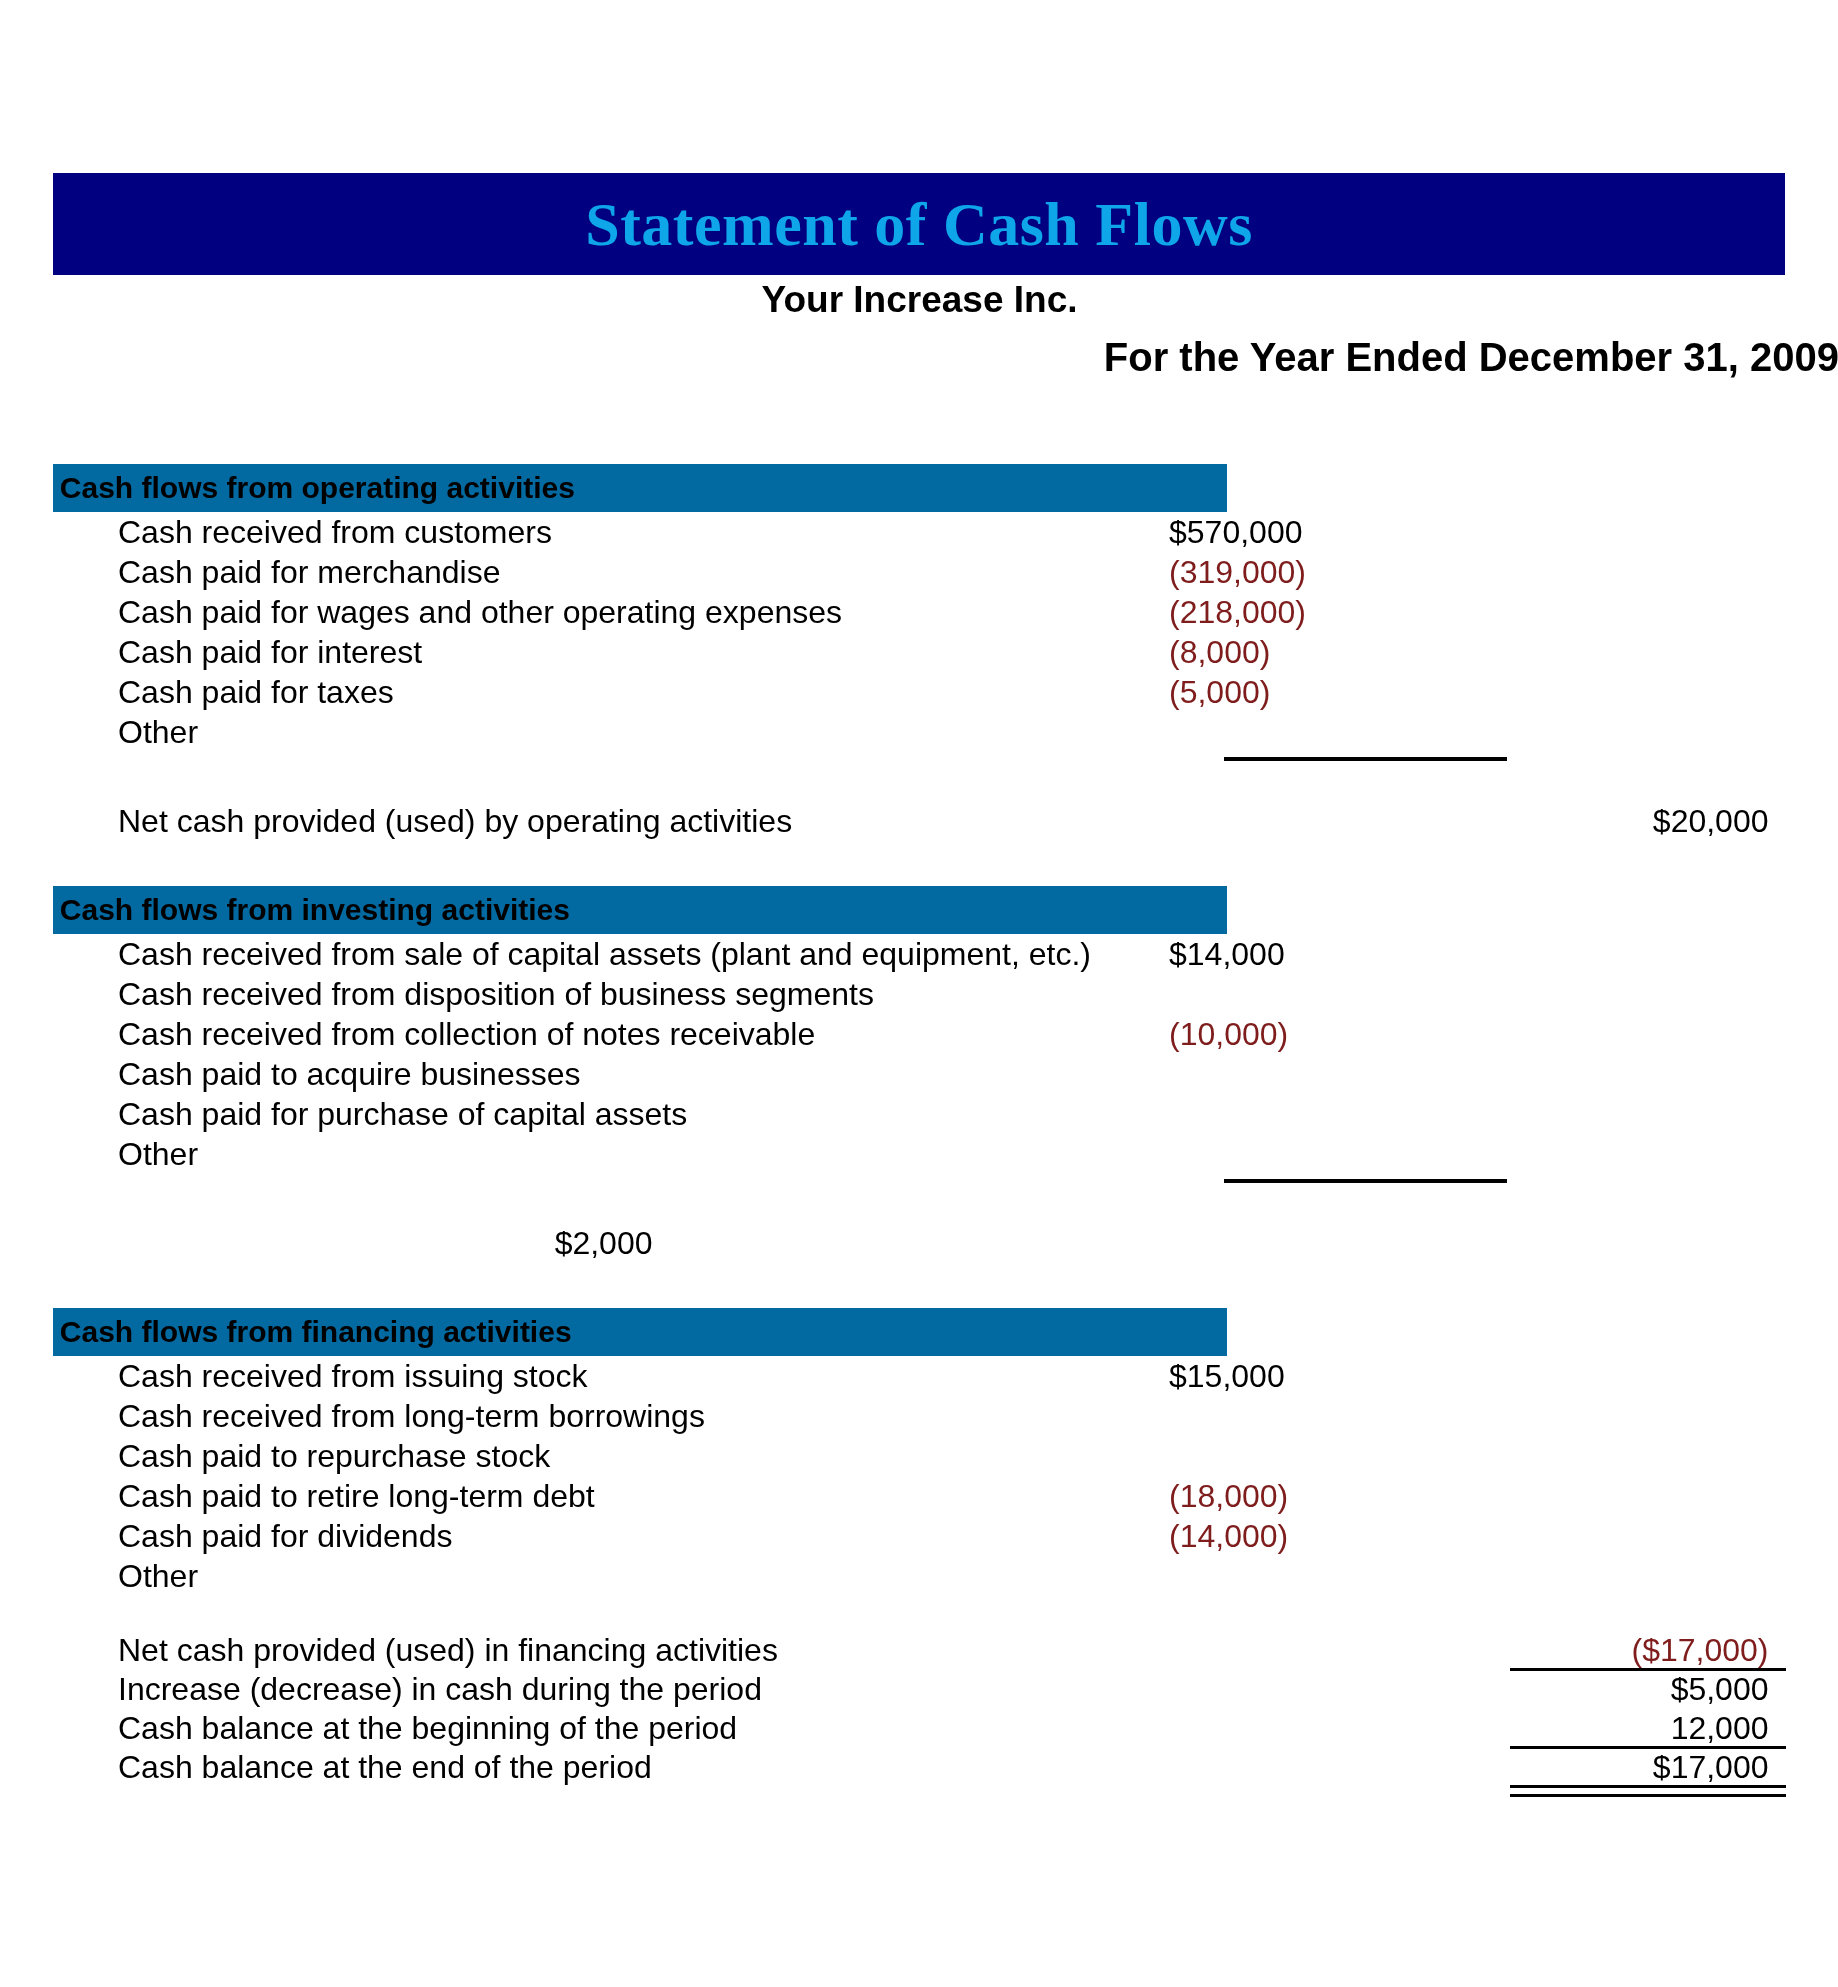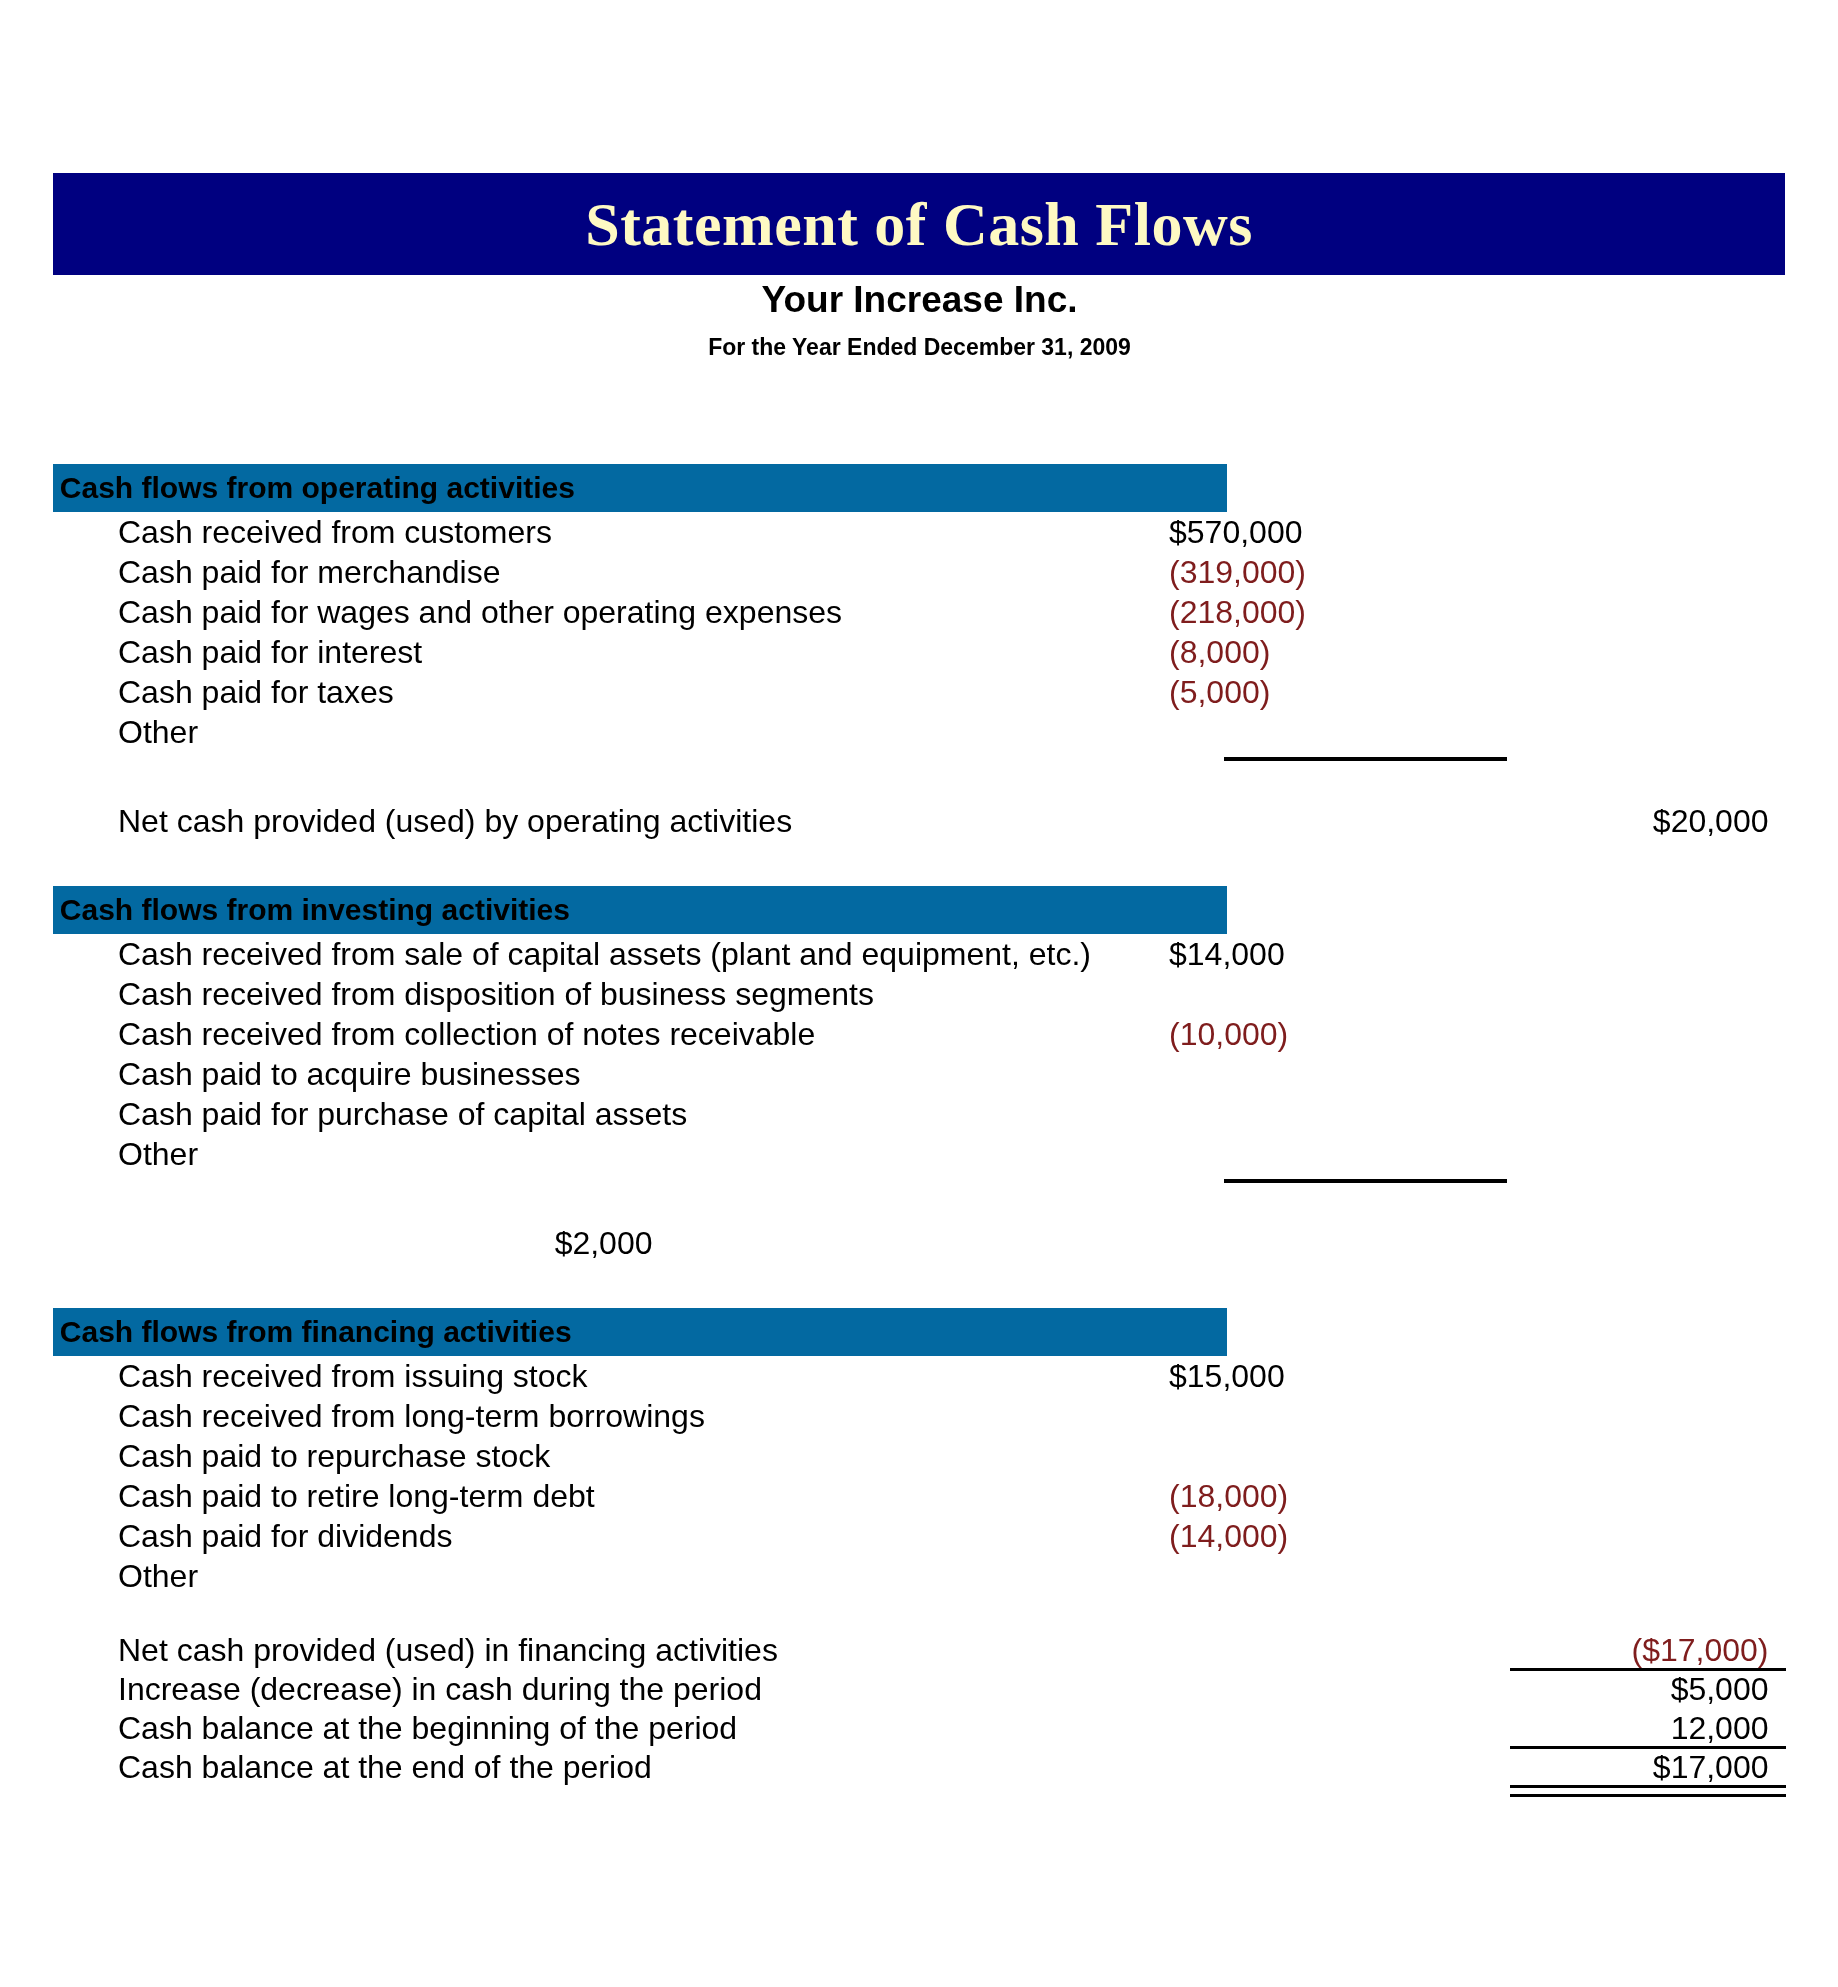--- a/index.html
+++ b/index.html
@@ -35,42 +35,42 @@
     background: #000080;
     display: flex;
     align-items: center;
     justify-content: center;
   }
   .banner-title {
     font-family: "Liberation Serif", serif;
     font-weight: bold;
     font-size: 62px;
     line-height: 1;
-    color: #fef9c3;
+    color: #0ea5e9;
     letter-spacing: 0.5px;
     white-space: nowrap;
   }
   .company-name {
     position: absolute;
     left: 0;
     top: 279px;
     width: 1839px;
     text-align: center;
     font-size: 37px;
     font-weight: bold;
     line-height: 1.15;
     white-space: nowrap;
   }
   .period-line {
     position: absolute;
     left: 0;
     top: 334px;
     width: 1839px;
-    text-align: center;
-    font-size: 23px;
+    text-align: right;
+    font-size: 40px;
     font-weight: bold;
     line-height: 1.15;
     white-space: nowrap;
   }
 
   
   .statement {
     position: absolute;
     left: 53px;
     top: 464px;

